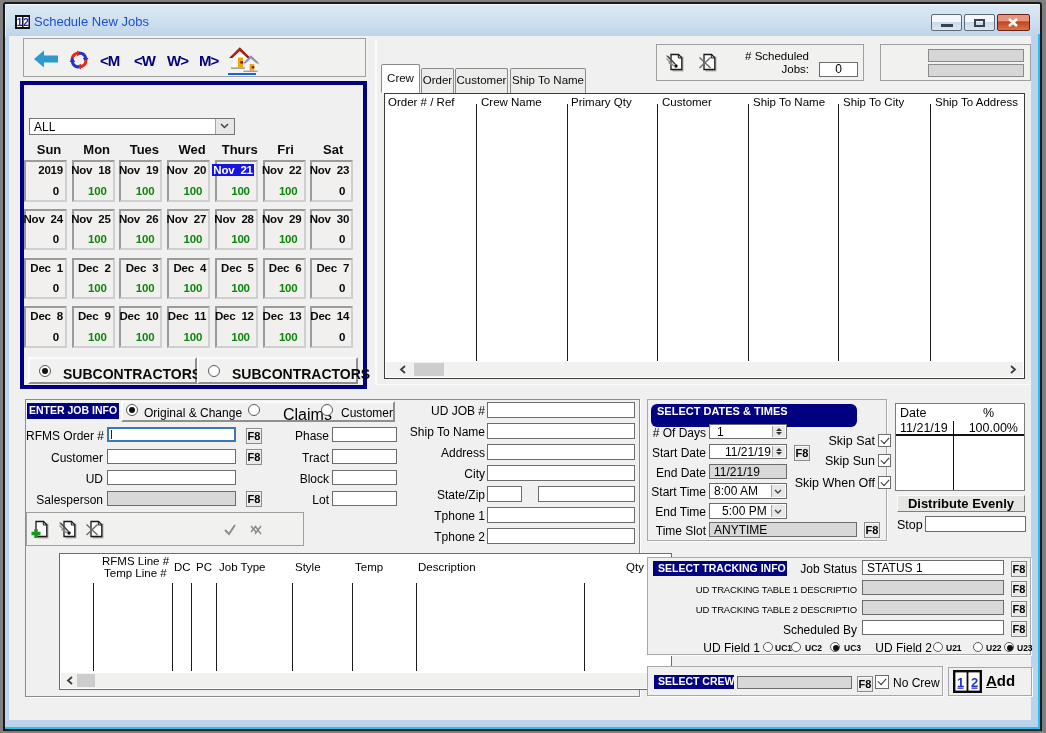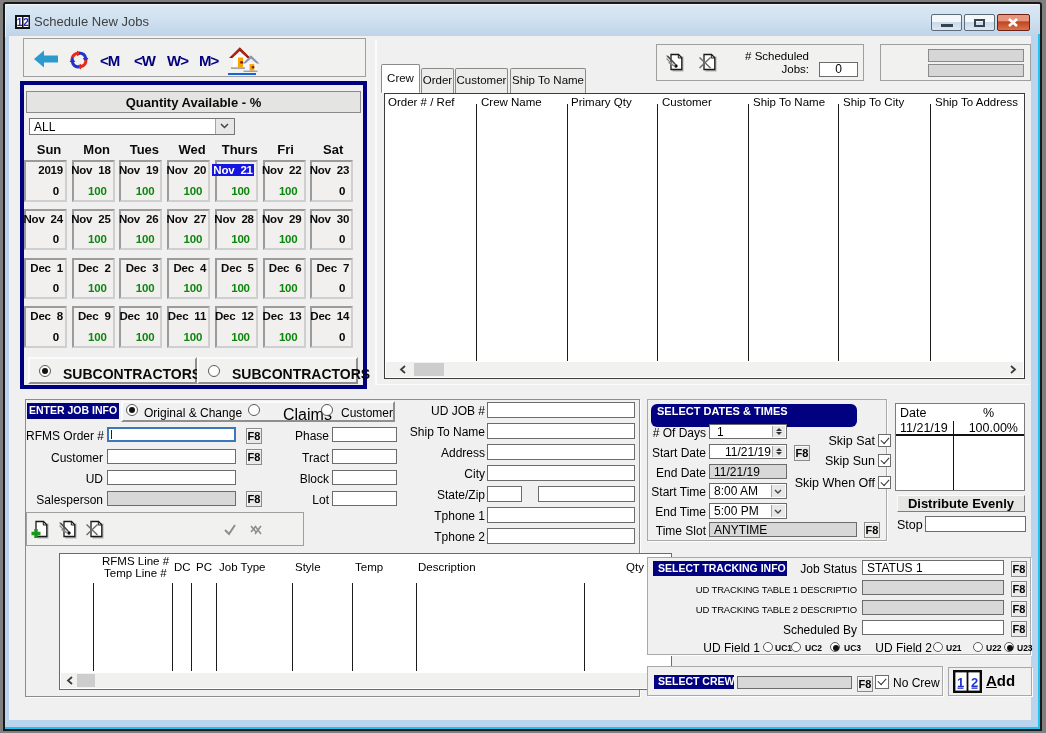--- a/index.html
+++ b/index.html
@@ -1,21 +1,21 @@
 <!DOCTYPE html>
 <html><head>
 <meta charset="utf-8">
 <style>
 * { margin:0; padding:0; box-sizing:border-box; }
 body { width:1046px; height:733px; background:#7f7f7f; font-family:"Liberation Sans", sans-serif; position:relative; overflow:hidden; }
 #win { position:absolute; left:3px; top:2px; width:1039px; height:729px; background:#b9d4ec; border:2px solid #191919; border-radius:3px 3px 0 0; }
 #cyanR { position:absolute; right:0; top:30px; bottom:0; width:2px; background:#1fc3f0; }
 #cyanB { position:absolute; left:0; right:0; bottom:0; height:2px; background:#1fc3f0; }
 #title { position:absolute; left:0; top:0; right:0; height:33px; background:linear-gradient(#dce9f6,#cfe0f0 50%,#bed3e8); border-radius:2px 2px 0 0; box-shadow:inset 0 1px 0 #f4f8fc, inset 1px 0 0 #e8eff7; }
-#titletxt { position:absolute; left:29px; top:10px; font-size:13px; color:#404040; }
+#titletxt { position:absolute; left:29px; top:10px; font-size:13px; color:#1d4ed8; }
 .capbtn { position:absolute; top:10px; height:17px; border:1px solid #5e6b78; border-radius:2px; }
 #btnmin { left:926px; width:31px; background:linear-gradient(#f4f8fb 45%,#c9d9ea 46%,#dbe7f2); }
 #btnmax { left:959px; width:31px; background:linear-gradient(#f4f8fb 45%,#c9d9ea 46%,#dbe7f2); }
 #btncls { left:992px; width:33px; background:linear-gradient(#e6967f 40%,#c1441f 45%,#d6734d); border-color:#6e2014; }
 #client { position:absolute; left:4px; top:32px; width:1022px; height:684px; background:#f0f0f0; }
 
 .navy { background:#000080; color:#fff; font-weight:bold; position:absolute; white-space:nowrap; overflow:hidden; }
 .inp { position:absolute; background:#fff; border:1px solid #6c6c6c; font-size:12px; color:#000; }
 .dis { background:#d8d8d8; }
 .f8 { position:absolute; width:16px; height:16px; background:#e9e9e8; border:1px solid #8b8b8b; box-shadow:inset 1px 1px 0 #fafafa; font-weight:bold; font-size:11px; text-align:center; line-height:14px; color:#000; }
@@ -126,21 +126,20 @@
         <rect x="18" y="19.5" width="13" height="9" fill="#f6f6fc"></rect>
         <polygon points="15.5,21 24.5,12 33.5,21 30.5,21 24.5,15.5 18.5,21" fill="#8d93ac"></polygon>
         <rect x="23" y="21.5" width="5" height="7" fill="#f7a600"></rect>
         <rect x="25.3" y="23.8" width="2.7" height="2.2" fill="#7a1408"></rect>
         <rect x="16.5" y="28.5" width="15" height="1.5" fill="#a0a0a0"></rect>
       </svg>
       <div style="position:absolute;left:204px;top:33.5px;width:28px;height:2px;background:#1565d8"></div>
     </div>
 
     <div id="cal">
-      <div id="qahead">Quantity Available - %</div>
       <div id="allcombo">
           <span style="position:absolute;left:4px;top:1px">ALL</span>
         <div id="allbtn"><svg width="17" height="13">
               <path d="M5 5 L8.5 8.5 L12 5" fill="none" stroke="#444" stroke-width="1.5"></path>
             </svg></div>
       </div>
       <div class="dayh" style="left:2px">Sun</div>
       <div class="dayh" style="left:49.7px">Mon</div>
       <div class="dayh" style="left:97.4px">Tues</div>
       <div class="dayh" style="left:145.1px">Wed</div>
@@ -439,21 +438,21 @@
       <div class="rlbl" style="left:0px;top:46px;width:58px">Start Date</div>
       <div class="inp" style="left:61px;top:44px;width:78px;height:15px;text-align:center;">11/21/19<div class="spin"></div></div>
       <div class="f8" style="left:146px;top:45px">F8</div>
       <div class="rlbl" style="left:0px;top:66px;width:58px">End Date</div>
       <div class="inp dis" style="left:61px;top:64px;width:78px;height:15px;padding-left:4px;">11/21/19</div>
       <div class="rlbl" style="left:0px;top:85px;width:58px">Start Time</div>
       <div class="inp" style="left:61px;top:83px;width:78px;height:16px;padding-left:4px;">8:00 AM<div class="combo"><svg width="12" height="13">
               <path d="M3 5 L6 8 L9 5" fill="none" stroke="#444" stroke-width="1.4"></path>
             </svg></div></div>
       <div class="rlbl" style="left:0px;top:105px;width:58px">End Time</div>
-      <div class="inp" style="left:61px;top:103px;width:78px;height:16px;padding-left:4px;">5:00 PM<div class="combo"><svg width="12" height="13">
+      <div class="inp" style="left:61px;top:103px;width:78px;height:16px;padding-left:12px;">5:00 PM<div class="combo"><svg width="12" height="13">
               <path d="M3 5 L6 8 L9 5" fill="none" stroke="#444" stroke-width="1.4"></path>
             </svg></div></div>
       <div class="rlbl" style="left:0px;top:124px;width:58px">Time Slot</div>
       <div class="inp dis" style="left:61px;top:122px;width:148px;height:15px;padding-left:4px;">ANYTIME</div>
       <div class="f8" style="left:216px;top:122px">F8</div>
     </div>
     <div class="rlbl" style="left:780px;top:398px;width:86px;font-size:12.5px">Skip Sat</div>
     <div class="check" style="left:869px;top:398px"></div>
     <div class="rlbl" style="left:780px;top:418px;width:86px;font-size:12.5px">Skip Sun</div>
     <div class="check" style="left:869px;top:418px"></div>

